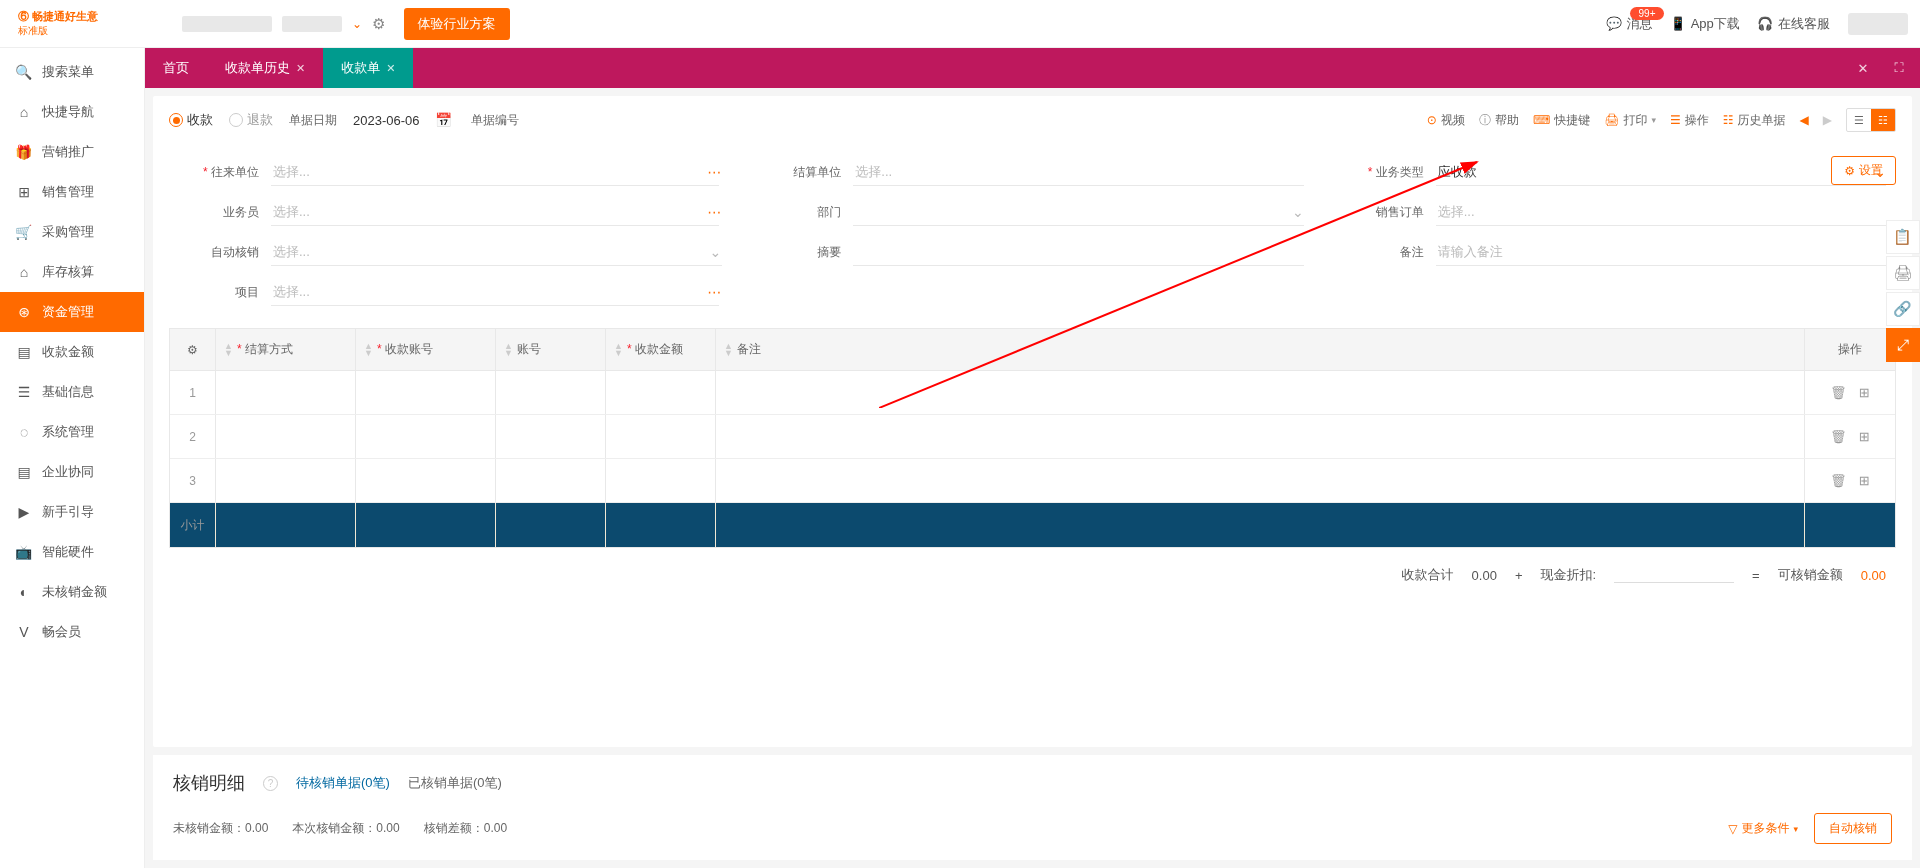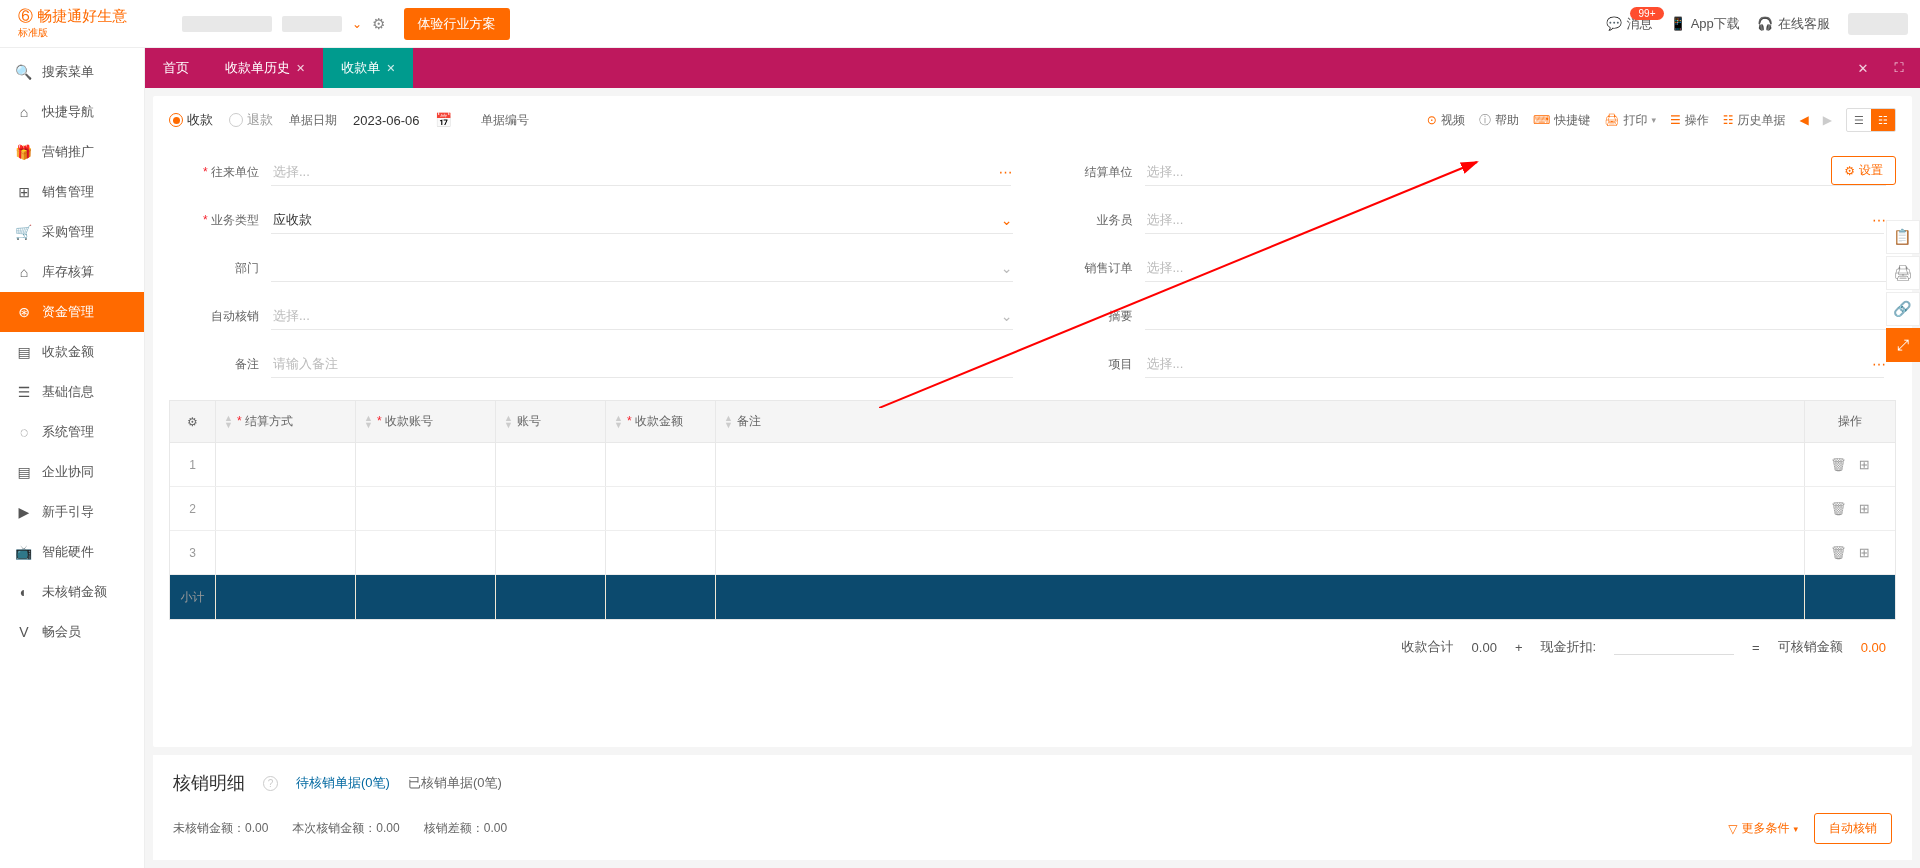--- a/index.html
+++ b/index.html
@@ -1,19 +1,19 @@
 <!DOCTYPE html>
 <html><head>
   <meta charset="utf-8">
   <style>
     *{box-sizing:border-box;margin:0;padding:0}
     body{font-family:"Microsoft YaHei",Arial,sans-serif;font-size:13px;color:#333;background:#fff;overflow:hidden}
     .top-bar{height:48px;display:flex;align-items:center;padding:0 12px;border-bottom:1px solid #eee}
     .logo-box{width:140px;display:flex;flex-direction:column;align-items:flex-start;padding-left:6px}
-    .logo-txt{font-size:15px;font-weight:400}
+    .logo-txt{font-size:11px;font-weight:700}
     .logo-sub{font-size:10px;color:#ff6a00}
     .company{display:flex;align-items:center;gap:10px;margin-left:30px;color:#888}
     .gray-block{background:#e8e8e8;height:16px;width:90px;border-radius:2px}
     .chev{color:#ff6a00;font-size:12px}
     .btn-orange{background:#ff6a00;color:#fff;border:none;border-radius:3px;padding:7px 14px;font-size:13px;cursor:pointer}
     .top-right{margin-left:auto;display:flex;align-items:center;gap:18px;color:#555;font-size:13px}
     .tr-item{display:flex;align-items:center;gap:4px;cursor:pointer;position:relative}
     .badge{position:absolute;top:-8px;right:-12px;background:#ff4d2e;color:#fff;border-radius:10px;font-size:10px;padding:1px 9px}
     .avatar{background:#e8e8e8;width:60px;height:22px;border-radius:3px}
     .main{display:flex;height:calc(100vh - 48px)}
@@ -36,21 +36,21 @@
     .radio.off .dot{border-color:#ccc}
     .lbl{color:#666;font-size:12px}
     .val{color:#333;font-size:13px}
     .date-ic{color:#ff6a00;font-size:14px}
     .tool-right{margin-left:auto;display:flex;align-items:center;gap:14px;color:#666;font-size:12px}
     .tool-link{display:flex;align-items:center;gap:4px;cursor:pointer}
     .tool-ic{color:#ff6a00}
     .view-toggle{display:flex;border:1px solid #ddd;border-radius:2px;overflow:hidden}
     .vt{width:24px;height:22px;display:flex;align-items:center;justify-content:center;cursor:pointer;font-size:11px}
     .vt.on{background:#ff6a00;color:#fff}
-    .form{display:grid;grid-template-columns:repeat(2,1fr);gap:20px 40px;padding:14px 10px 6px;position:relative}
+    .form{display:grid;grid-template-columns:repeat(3,1fr);gap:12px 40px;padding:14px 10px 6px;position:relative}
     .field{display:flex;align-items:center;gap:12px}
     .flab{width:80px;text-align:right;color:#666;font-size:12px;flex-shrink:0}
     .req::before{content:"* ";color:#f5222d}
     .finput{flex:1;border:none;border-bottom:1px solid #e8e8e8;padding:6px 2px;font-size:13px;background:transparent;color:#333;outline:none}
     .finput::placeholder{color:#bbb}
     .fsuffix{color:#ff6a00;font-size:14px;margin-left:-24px;cursor:pointer;position:relative;z-index:1}
     .fsuffix.gray{color:#bbb}
     .settings-btn{position:absolute;right:0;top:12px;border:1px solid #ff6a00;color:#ff6a00;background:#fff;border-radius:3px;padding:5px 12px;font-size:12px;cursor:pointer;display:flex;align-items:center;gap:4px}
     .table{margin-top:16px;border:1px solid #e8e8e8}
     .thead{display:flex;background:#f5f5f5;border-bottom:1px solid #e8e8e8;height:42px;align-items:center;font-size:12px;color:#666}
@@ -209,21 +209,21 @@
           <span class="dot"></span>
           <span>收款</span>
         </label>
         <label class="radio off">
           <span class="dot"></span>
           <span style="color:#999">退款</span>
         </label>
         <span class="lbl">单据日期</span>
         <span class="val">2023-06-06</span>
         <span class="date-ic">📅</span>
-        <span class="lbl" style="margin-left:12px">单据编号</span>
+        <span class="lbl" style="margin-left:2px">单据编号</span>
 
         <div class="tool-right">
           <span class="tool-link">
               <span class="tool-ic">⊙</span>
               <span>视频</span>
             </span>
           <span class="tool-link">
               <span style="color:#999">ⓘ</span>
               <span>帮助</span>
             </span>

